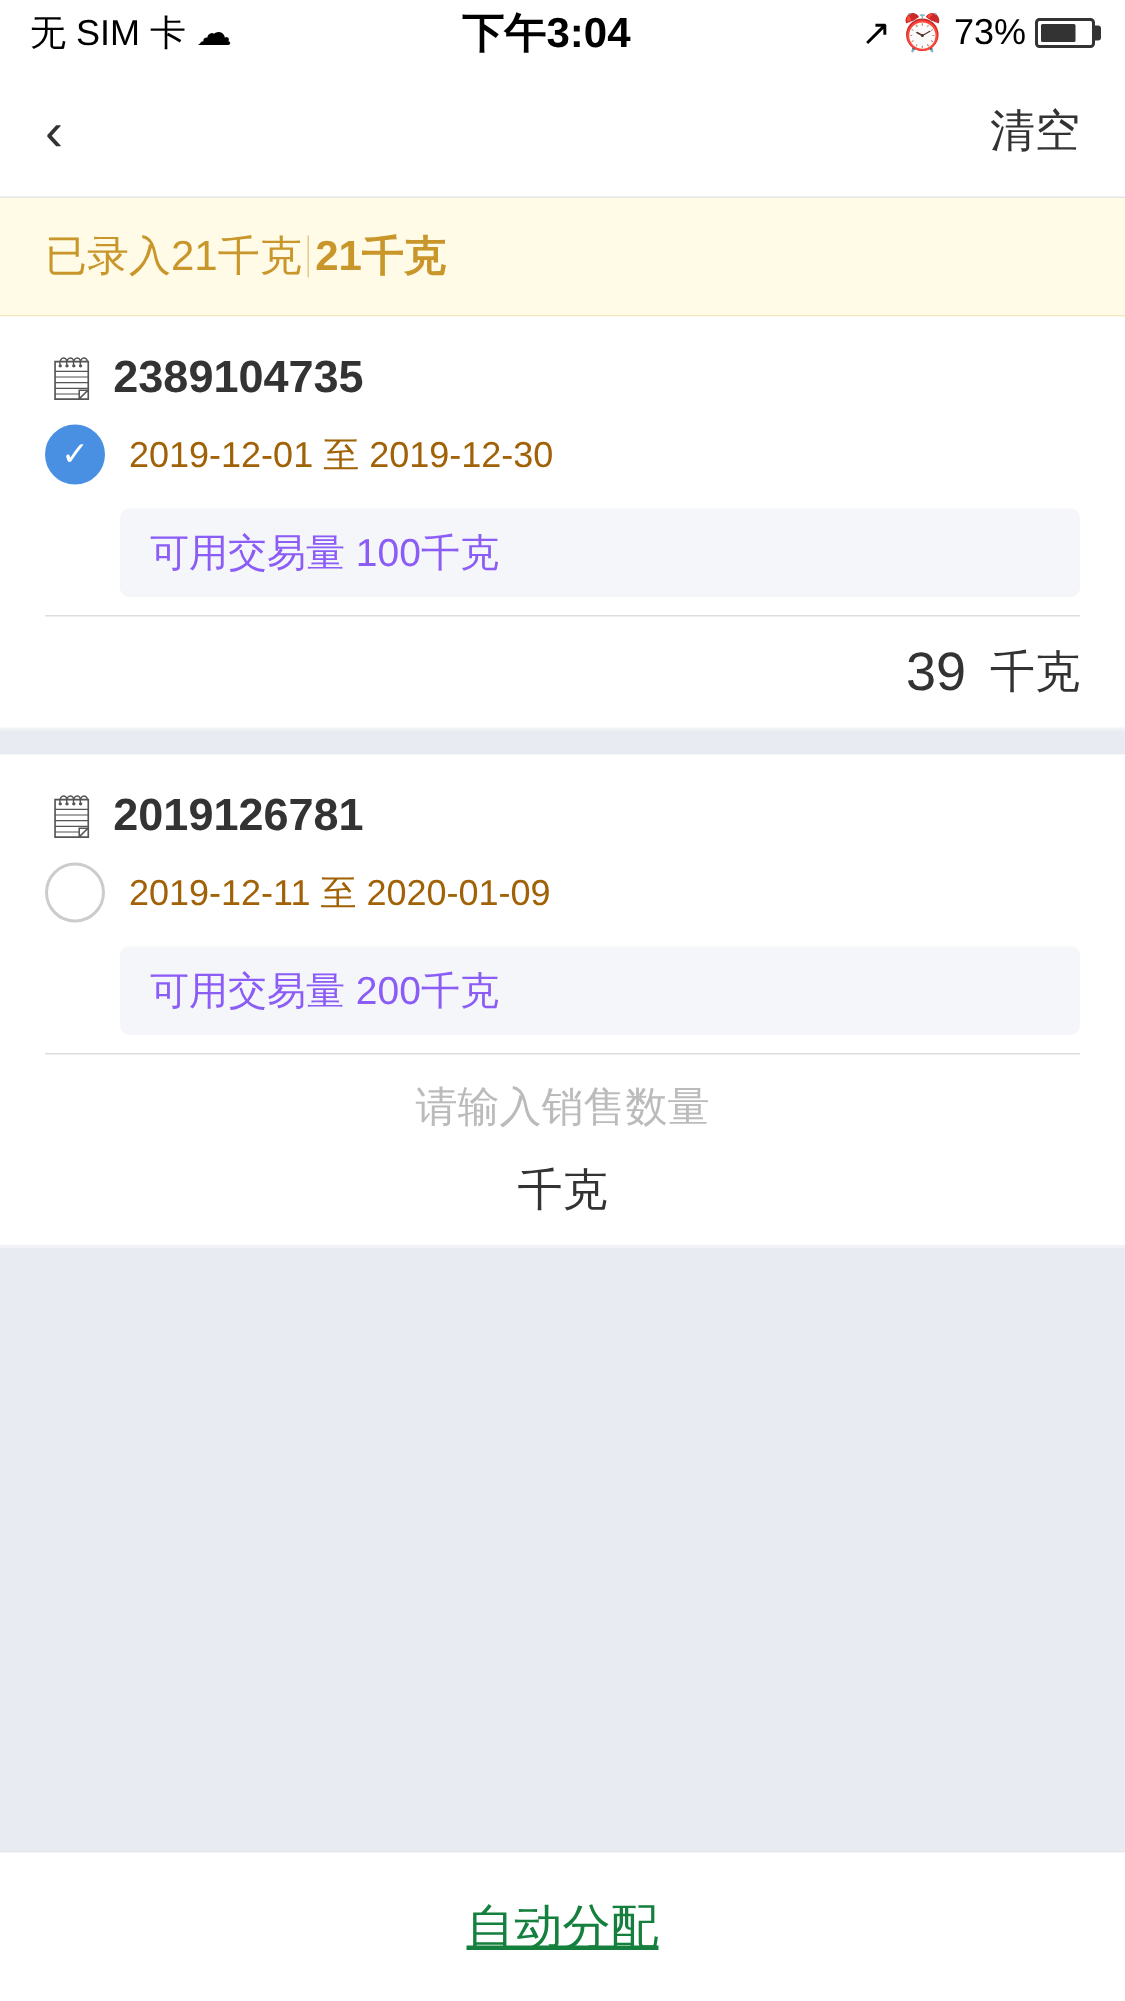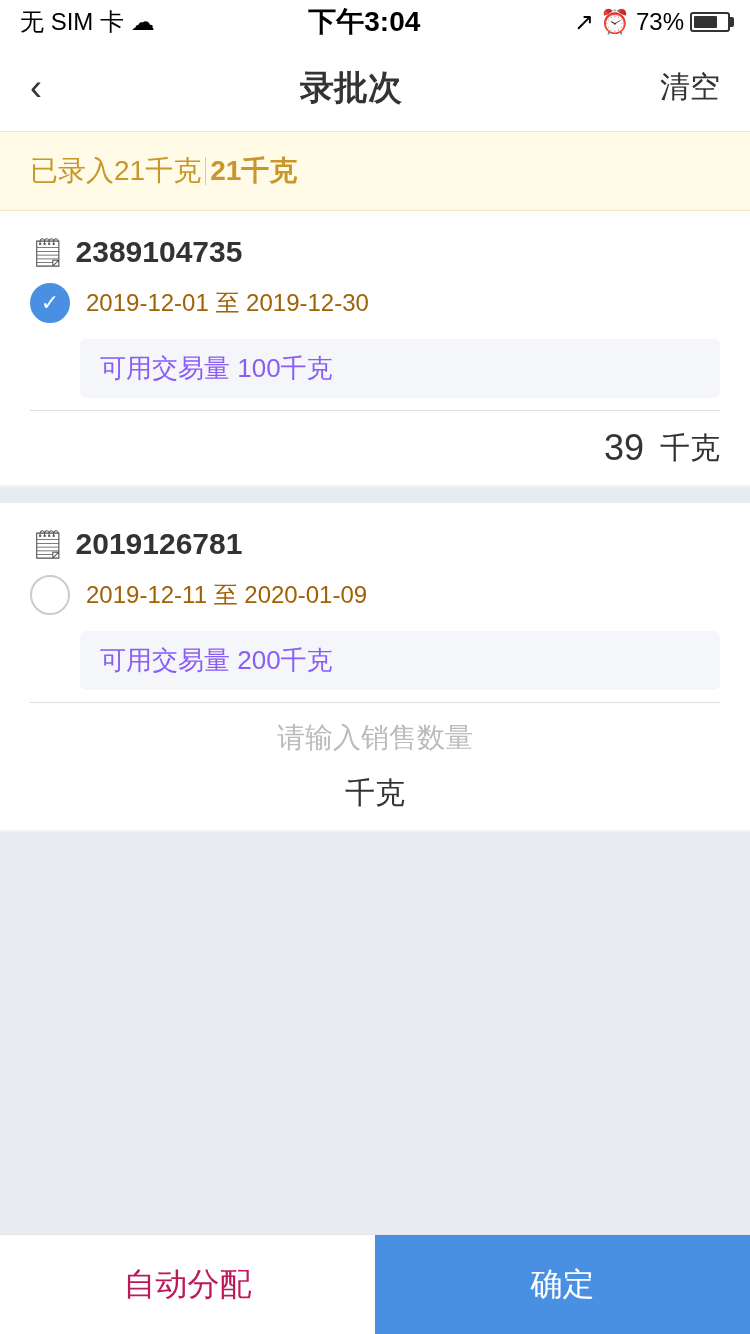--- a/index.html
+++ b/index.html
@@ -233,25 +233,26 @@
       display: flex;
       background: #fff;
       border-top: 1px solid #e5e5e5;
     }
     .btn-auto {
       flex: 1;
       display: flex;
       align-items: center;
       justify-content: center;
       font-size: 32px;
-      color: #be185d;
+      color: #15803d;
       background: #fff;
       cursor: pointer;
       border: none;
       outline: none;
+      text-decoration: underline;
     }
     .btn-confirm {
       flex: 1;
       display: flex;
       align-items: center;
       justify-content: center;
       font-size: 32px;
       color: #fff;
       background: #4a90e2;
       cursor: pointer;
@@ -281,21 +282,20 @@
     <span>⏰</span>
     <span>73%</span>
     <div class="battery">
       <div class="battery-fill"></div>
     </div>
   </div>
 </div>
 
 <div class="nav-bar">
   <span class="nav-back">‹</span>
-  <span class="nav-title">录批次</span>
   <span class="nav-clear">清空</span>
 </div>
 
 <div class="main-content">
 
   <div class="summary-bar">
     <span class="summary-text">已录入21千克</span>
     <div class="summary-divider"></div>
     <span class="summary-value">21千克</span>
   </div>
@@ -337,14 +337,13 @@
       <span class="quantity-placeholder-unit">千克</span>
     </div>
   </div>
 
   <div class="empty-area"></div>
 
 </div>
 
 <div class="bottom-bar">
   <button class="btn-auto">自动分配</button>
-  <button class="btn-confirm">确定</button>
 </div>
 
 </body></html>

